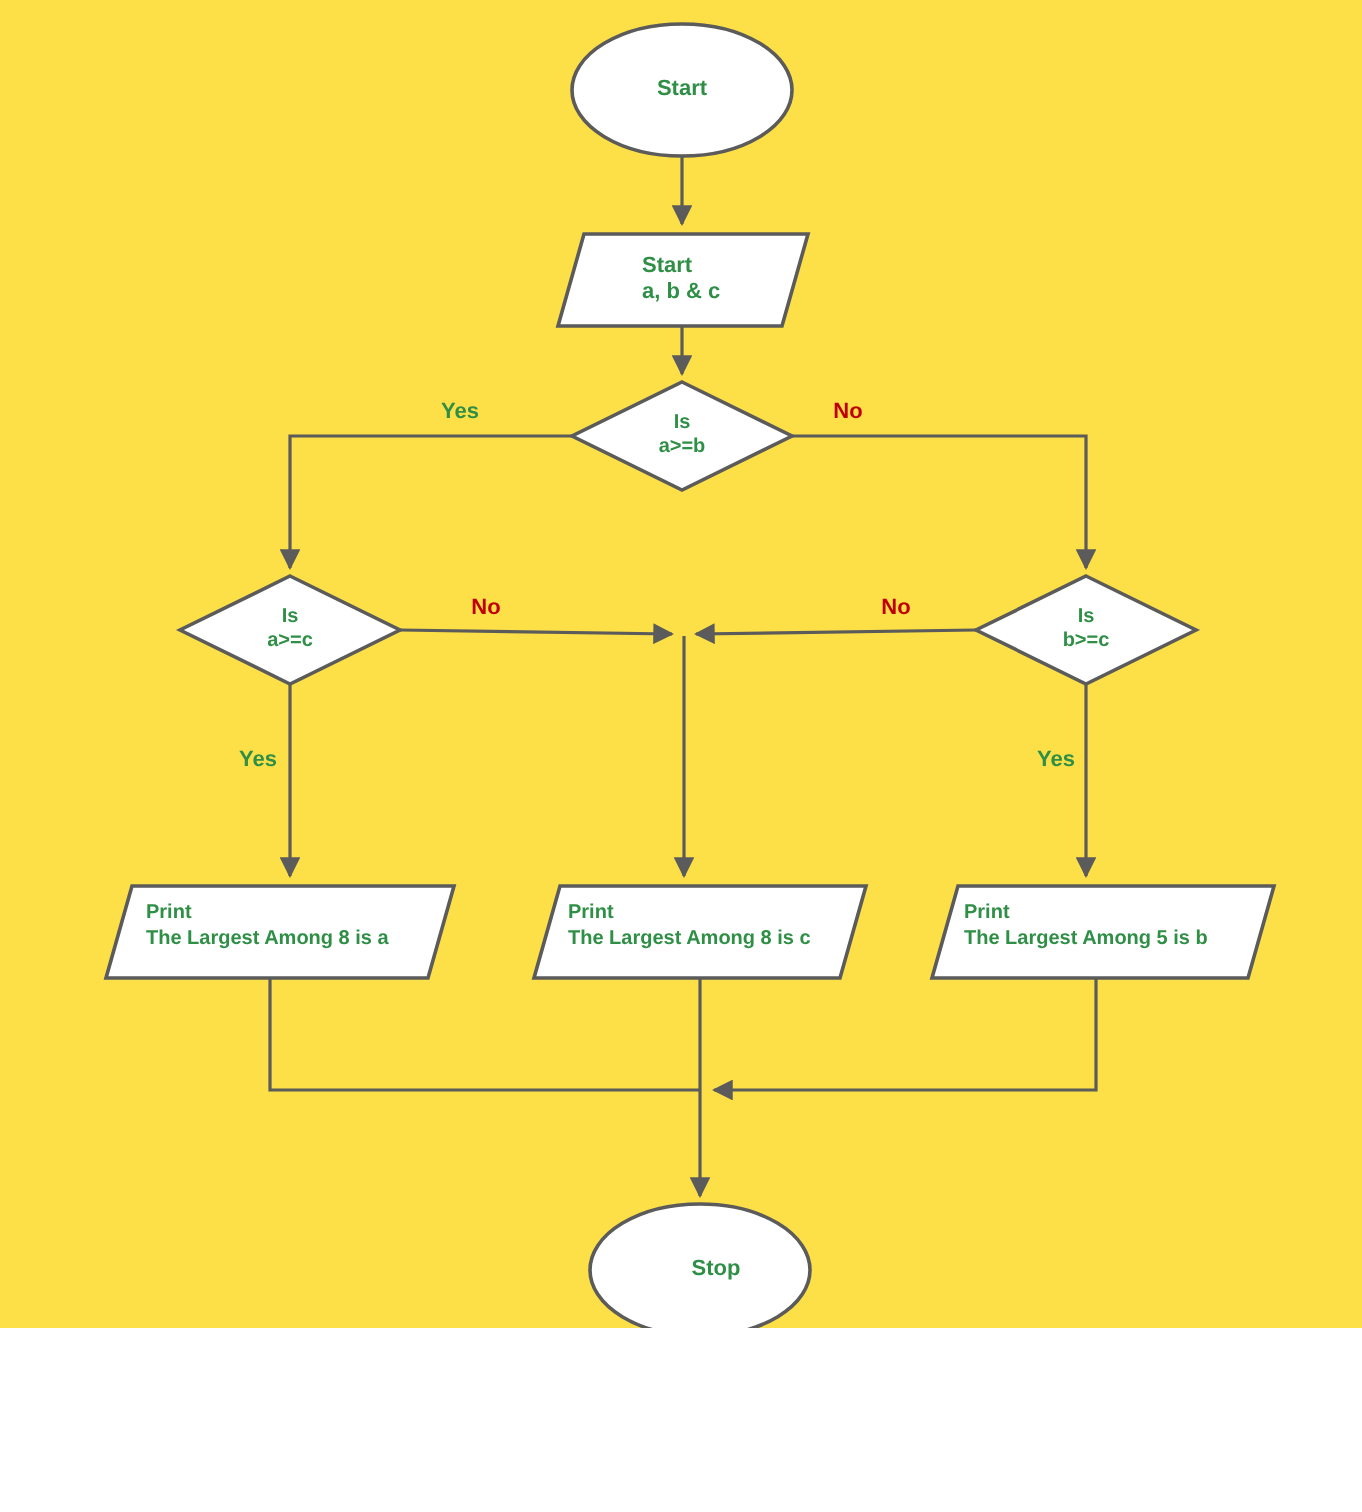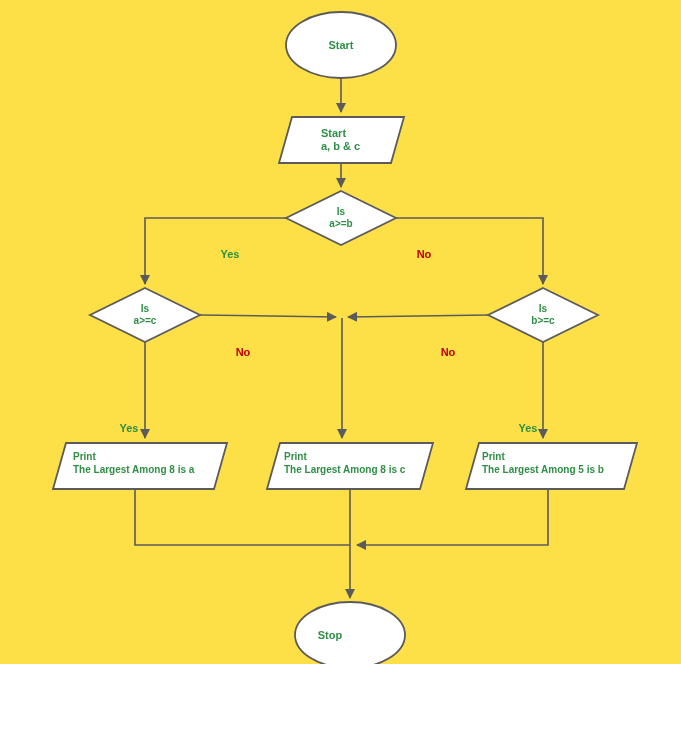--- a/index.html
+++ b/index.html
@@ -4,21 +4,21 @@
 <style>
   * { margin:0; padding:0; box-sizing:border-box; }
   html,body { background:#ffffff; }
   body { font-family:"Liberation Sans", sans-serif; }
   .canvas { position:relative; width:681px; height:664px; background:#fde047; overflow:hidden; }
   .canvas svg { position:absolute; left:0; top:0; }
   .txt { position:absolute; font-weight:bold; color:#2f8f46; font-size:10px; line-height:13px; white-space:nowrap; }
   .center { transform:translate(-50%,-50%); text-align:center; }
   .big { font-size:11px; }
   .small { font-size:10px; line-height:12px; }
-  .edge-label { font-size:11px; line-height:12px;margin-top:48px; }
+  .edge-label { font-size:11px; line-height:12px; }
   .no { color:#c00000;text-align:center; }
 </style>
 </head>
 <body>
 
 <div class="canvas">
 
   <svg width="681" height="756" viewBox="0 0 681 756">
     <defs>
       <marker id="arrow" viewBox="0 0 10 10" refX="9" refY="5" markerWidth="6.5" markerHeight="6.5" orient="auto-start-reverse">
@@ -80,21 +80,21 @@
   <div class="txt" style="left:284px; top:450px;">
     <div>Print</div>
     <div>The Largest Among 8 is c</div>
   </div>
 
   <div class="txt" style="left:482px; top:450px;">
     <div>Print</div>
     <div>The Largest Among 5 is b</div>
   </div>
 
-  <div class="txt center big" style="left:330px; top:635px;text-align:center;">Stop</div>
+  <div class="txt center big" style="left:358px; top:635px;text-align:center;">Stop</div>
 
   <div class="txt center edge-label" style="left:230px; top:206px;">Yes</div>
   <div class="txt center edge-label no" style="left:424px; top:206px;">No</div>
   <div class="txt center edge-label no" style="left:243px; top:304px;">No</div>
   <div class="txt center edge-label no" style="left:448px; top:304px;">No</div>
   <div class="txt center edge-label" style="left:129px; top:380px;">Yes</div>
   <div class="txt center edge-label" style="left:528px; top:380px;">Yes</div>
 
 </div>
 

